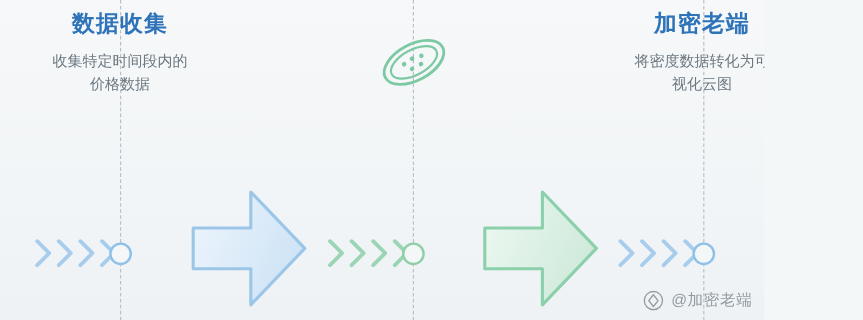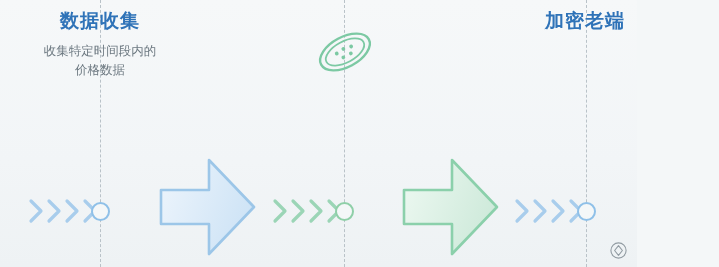--- a/index.html
+++ b/index.html
@@ -111,20 +111,24 @@
   <div class="stage s1">
     <div class="title">数据收集</div>
     <div class="desc">
       <div>收集特定时间段内的</div>
       <div>价格数据</div>
     </div>
   </div>
 
   <div class="stage s3">
     <div class="title">加密老端</div>
+    <div class="desc">
+      <div>将密度数据转化为可</div>
+      <div>视化云图</div>
+    </div>
   </div>
 
   <div class="coin">
     <svg width="66" height="52" viewBox="0 0 66 52">
       <g transform="rotate(-28 33 26)">
         <ellipse cx="33" cy="26" rx="27" ry="15" fill="none" stroke="#7cc9a3" stroke-width="2.4"></ellipse>
         <ellipse cx="33" cy="26" rx="21" ry="10.5" fill="none" stroke="#7cc9a3" stroke-width="1.8"></ellipse>
         <circle cx="25" cy="23.5" r="1.9" fill="#7cc9a3"></circle>
         <circle cx="33" cy="22.5" r="1.9" fill="#7cc9a3"></circle>
         <circle cx="41" cy="24" r="1.9" fill="#7cc9a3"></circle>
@@ -239,15 +243,16 @@
     </svg>
   </div>
 
   <div class="watermark">
     <span class="wm-logo">
       <svg width="17" height="17" viewBox="0 0 17 17">
         <circle cx="8.5" cy="8.5" r="7.6" fill="none" stroke="#8d979e" stroke-width="1.1"></circle>
         <path d="M8.5 3.6 L12.4 8.5 L8.5 13.4 L4.6 8.5 Z" fill="none" stroke="#8d979e" stroke-width="1.1" stroke-linejoin="round"></path>
       </svg>
     </span>
+    <span class="wm-text">@加密老端</span>
   </div>
 
 </div>
 
 </body></html>

